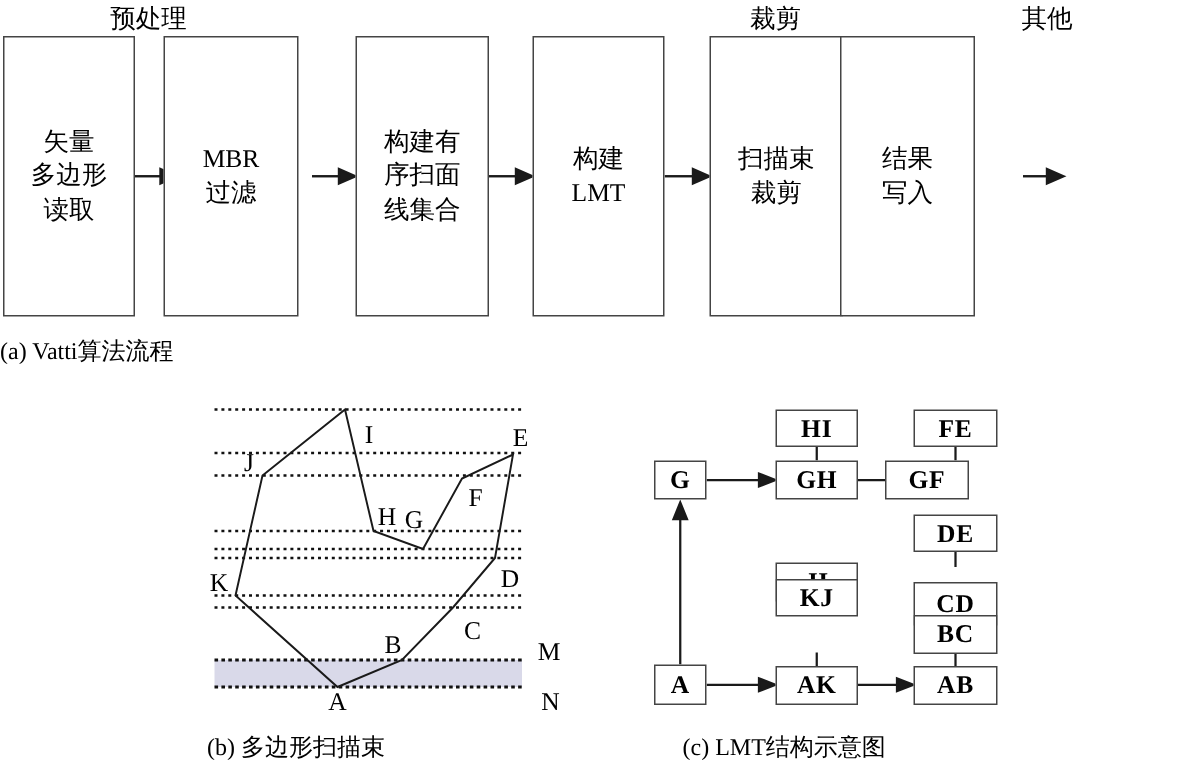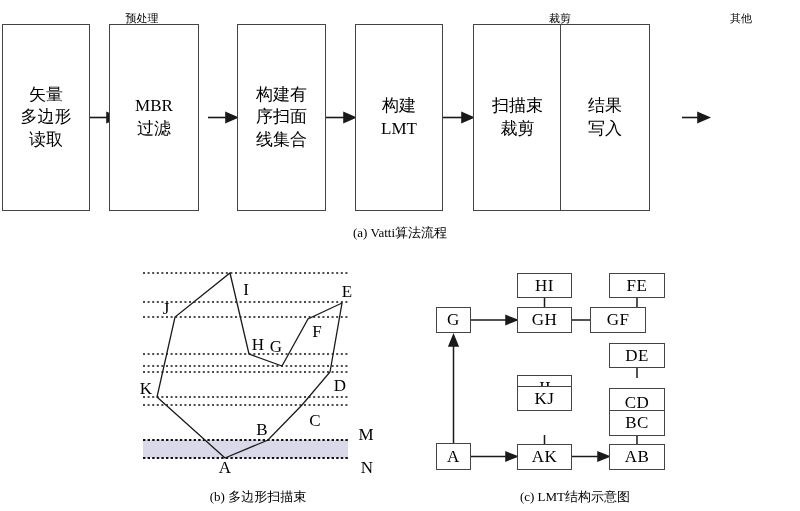--- a/index.html
+++ b/index.html
@@ -10,58 +10,57 @@
     background: #ffffff;
     font-family: "Liberation Serif", "DejaVu Serif", serif;
     color: #000;
     overflow: hidden;
   }
   svg { position: absolute; }
 
   
   .glabel {
     position: absolute;
-    top: 11px;
+    top: 1px;
     transform: translateX(-50%);
-    font-size: 11px;
+    font-size: 17px;
     white-space: nowrap;
-    margin-left: 43px;
   }
   .abox {
     position: absolute;
     top: 24px;
     height: 187px;
     border: 1px solid #444444;
     background: #ffffff;
     box-sizing: border-box;
     display: flex;
     align-items: center;
     justify-content: center;
     text-align: center;
     white-space: pre-line;
     font-size: 17px;
     line-height: 1.32;
   }
   .caption {
     position: absolute;
-    font-size: 13px;
-    text-align: center;
+    font-size: 16px;
     white-space: nowrap;
   }
   
   .cbox {
     position: absolute;
     border: 1px solid #444444;
     background: #ffffff;
     box-sizing: border-box;
     display: flex;
     align-items: center;
     justify-content: center;
     font-size: 17px;
     letter-spacing: 0.5px;
+    font-weight: bold;
   }
 </style>
 </head>
 <body>
 
 <div class="canvas">
 
   <span class="glabel" style="left:99px">预处理</span>
   <span class="glabel" style="left:517px">裁剪</span>
   <span class="glabel" style="left:698px">其他</span>

